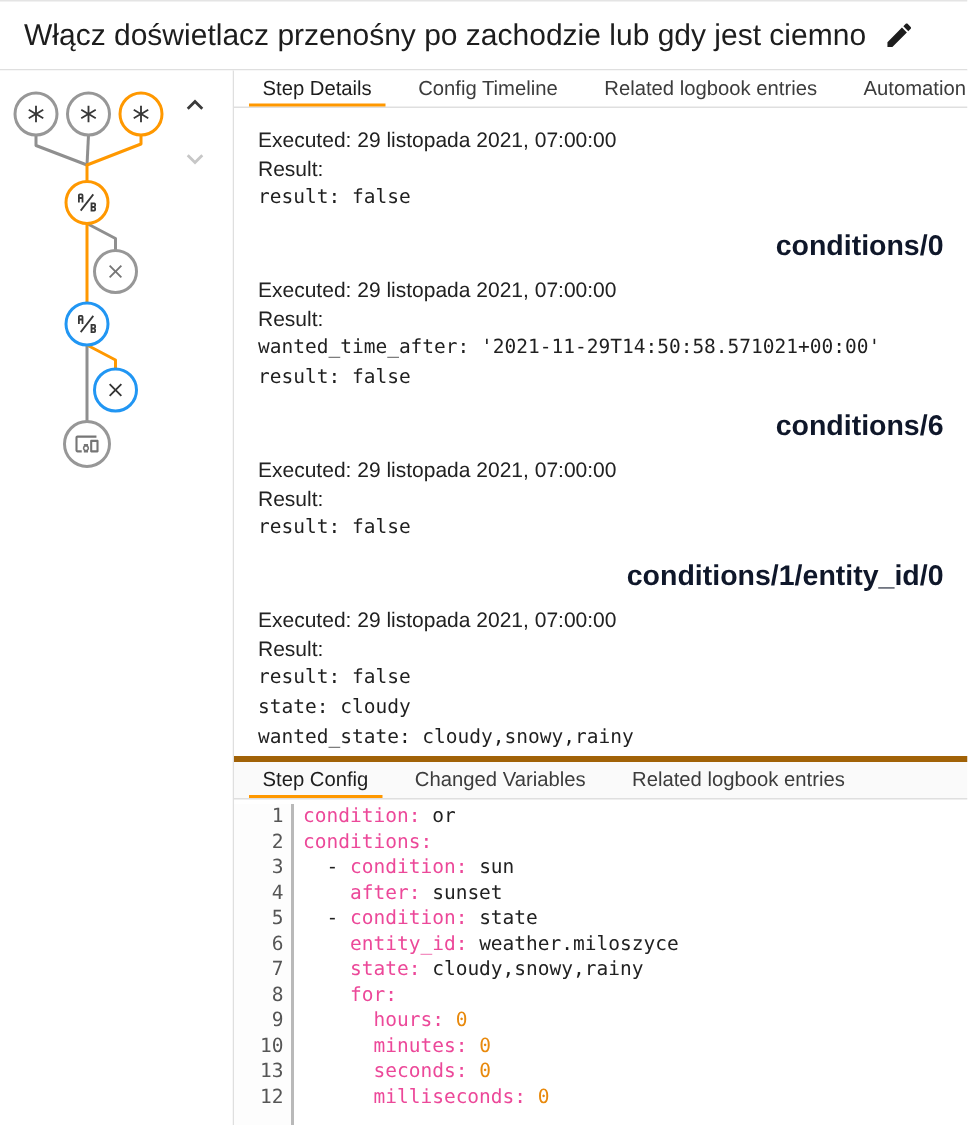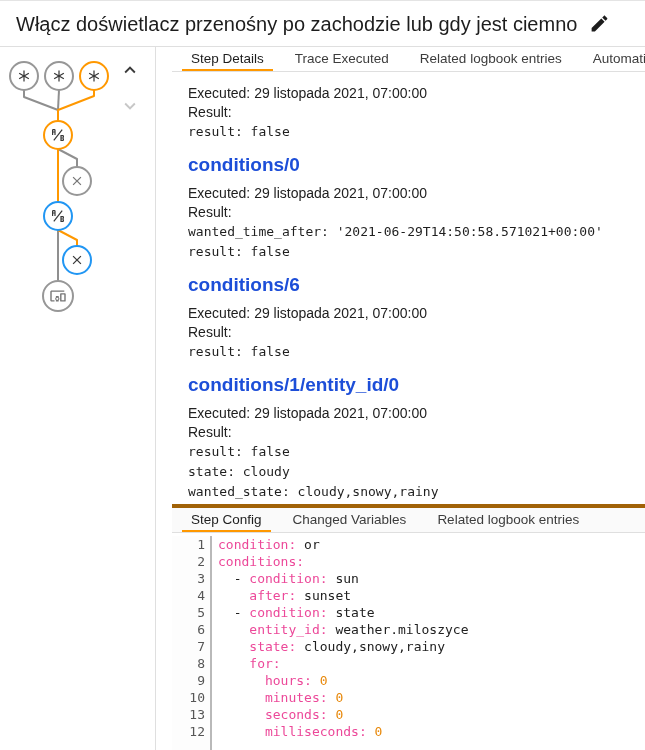--- a/index.html
+++ b/index.html
@@ -22,31 +22,31 @@
   .node circle{fill:#fff;stroke-width:2;}
   .node{cursor:pointer;}
   .ring-gray{stroke:#979797;}
   .ring-orange{stroke:#ff9800;}
   .ring-blue{stroke:#2196f3;}
   .glyph-dark{fill:#383838;}
   .glyph-gray{fill:#767676;}
   .nav-btn{position:absolute;right:12px;background:none;border:none;padding:2px;cursor:pointer;display:flex;}
   .nav-btn.up{top:10px;color:#3a3a3a;}
   .nav-btn.down{top:46px;color:#c7c7c7;}
-  .content{flex:1;min-width:0;border-left:1px solid #dfdfdf;display:flex;flex-direction:column;background:#fff;padding-left:16px;}
+  .content{flex:1;min-width:0;border-left:1px solid #dfdfdf;display:flex;flex-direction:column;background:#fff;}
   .tabbar{display:flex;align-items:flex-end;border-bottom:1px solid #dfdfdf;padding-left:10px;flex:none;}
   .tab{
     font-size:13.5px;line-height:16px;padding:4px 9px 2px;margin-right:13px;color:#3c3c3c;
     border-bottom:2px solid transparent;cursor:pointer;white-space:nowrap;
   }
   .tab.active{color:#1d1d1d;border-bottom-color:#ff9800;}
   .details{padding:12px 16px 0;flex:1;overflow:hidden;}
   .details p{margin:0;font-size:14px;line-height:19px;color:#212121;}
   .details pre{margin:0;font-family:"DejaVu Sans Mono",monospace;font-size:13px;line-height:20px;color:#1f1f1f;}
-  .details h2{margin:12px 0 8px;font-size:19px;line-height:22px;font-weight:700;color:#1d4ed8;}
+  .details h2{margin:12px 0 8px;font-size:19px;line-height:22px;font-weight:700;color:#0f172a;text-align:right;}
   .config-block{flex:none;}
   .tabbar.bottom{background:#fafafa;border-top:4px solid #a16207;}
   .editor{display:flex;align-items:stretch;font-family:"DejaVu Sans Mono",monospace;font-size:13px;line-height:17px;padding-top:3px;min-height:214px;cursor:text;}
   .gutter{flex:none;width:33px;text-align:right;color:#565656;padding-right:5px;border-right:2px solid #b9b9b9;background:#fdfdfd;}
   .codecol{flex:1;padding-left:6px;white-space:pre;overflow:hidden;}
   .codeline{height:17px;}
   .gutline{height:17px;}
   .tk{color:#ec4899;}
   .tn{color:#e8890c;}
   .tv{color:#212121;}
@@ -143,32 +143,32 @@
         <svg width="22" height="22" viewBox="0 0 24 24">
             <path fill="currentColor" d="M7.41,8.58L12,13.17L16.59,8.58L18,10L12,16L6,10L7.41,8.58Z"></path>
           </svg>
       </span>
     </button>
   </div>
 
   <div class="content">
     <nav class="tabbar top" id="topTabs">
         <span class="tab active">Step Details</span>
-        <span class="tab">Trace Executed</span>
+        <span class="tab">Config Timeline</span>
         <span class="tab">Related logbook entries</span>
         <span class="tab">Automation Config</span>
       </nav>
     <div class="details" id="details">
         <p>Executed: 29 listopada 2021, 07:00:00</p>
         <p>Result:</p>
         <pre>result: false</pre>
         <h2>conditions/0</h2>
         <p>Executed: 29 listopada 2021, 07:00:00</p>
         <p>Result:</p>
-        <pre>wanted_time_after: '2021-06-29T14:50:58.571021+00:00'
+        <pre>wanted_time_after: '2021-11-29T14:50:58.571021+00:00'
 result: false</pre>
         <h2>conditions/6</h2>
         <p>Executed: 29 listopada 2021, 07:00:00</p>
         <p>Result:</p>
         <pre>result: false</pre>
         <h2>conditions/1/entity_id/0</h2>
         <p>Executed: 29 listopada 2021, 07:00:00</p>
         <p>Result:</p>
         <pre>result: false
 state: cloudy

